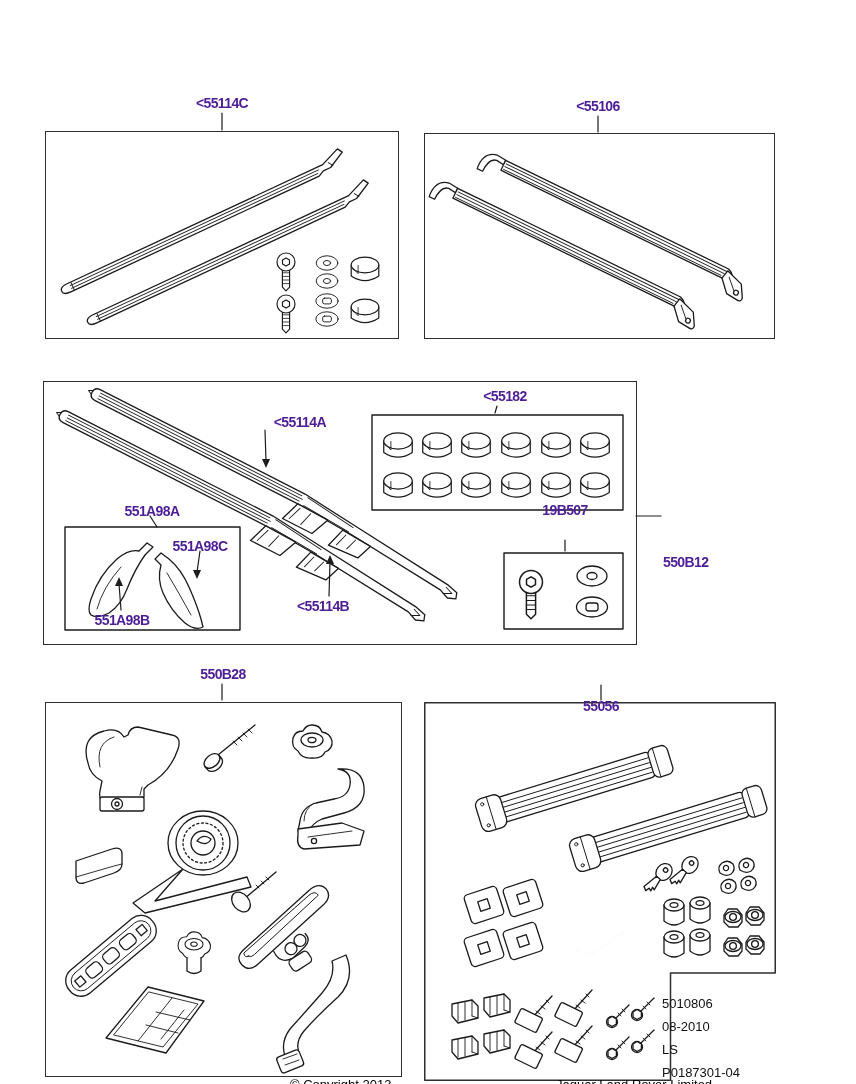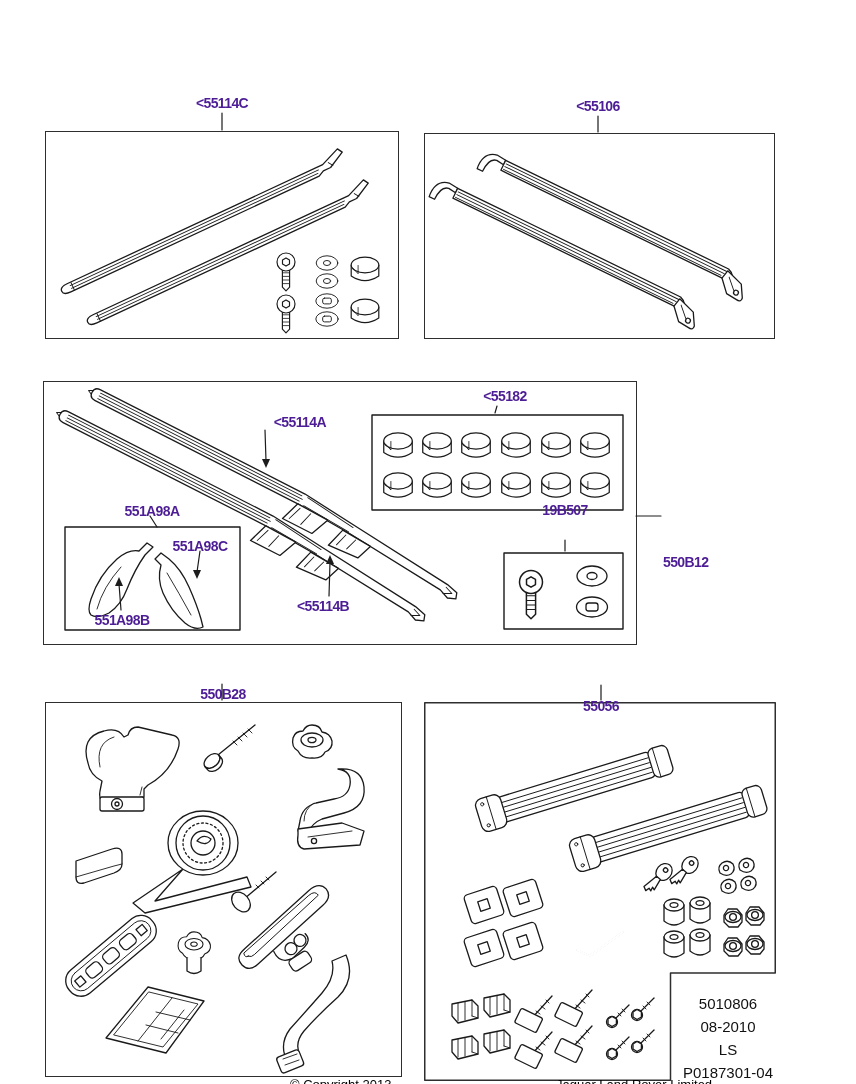--- a/index.html
+++ b/index.html
@@ -2,22 +2,22 @@
 <html><head>
 <meta charset="utf-8">
 <style>
   html,body{margin:0;padding:0;background:#fff;}
   #page{position:relative;width:856px;height:1084px;background:#fff;overflow:hidden;
         font-family:"Liberation Sans",sans-serif;}
   .pbox{position:absolute;border:1.5px solid #2e2e2e;background:#fff;box-sizing:border-box;}
   .callout{position:absolute;color:#4c1d95;font-weight:bold;font-size:14px;line-height:20px;
            letter-spacing:-0.6px;text-align:center;white-space:nowrap;cursor:pointer;}
   .callout.left{text-align:left;}
-  .stamp{position:absolute;left:662px;top:992px;width:132px;text-align:center;
-         color:#111;font-size:15px;line-height:23px;}
+  .stamp{position:absolute;left:662px;top:992px;width:132px;
+         color:#111;font-size:13px;line-height:23px;}
   .copy{position:absolute;top:1078px;height:6px;overflow:hidden;color:#000;
         font-size:13px;line-height:13px;white-space:nowrap;}
   svg{position:absolute;overflow:visible;}
   svg path,svg rect,svg ellipse,svg circle,svg line,svg polyline{
       stroke:#1a1a1a;stroke-width:1.3;fill:none;stroke-linecap:round;stroke-linejoin:round;}
   svg .f{fill:#fff;}
   svg .thin{stroke-width:0.9;}
   .overlay{left:0;top:0;pointer-events:none;z-index:40;}
   .overlay .ld{stroke:#1c1c1c;stroke-width:1.2;}
   .overlay .ah{fill:#1c1c1c;stroke:none;}
@@ -317,21 +317,21 @@
   <div class="callout" style="left:156px;top:93px;width:132px;">&lt;55114C</div>
   <div class="callout" style="left:541px;top:96px;width:114px;text-align:center;">&lt;55106</div>
   <div class="callout" style="left:448px;top:386px;width:114px;">&lt;55182</div>
   <div class="callout" style="left:202px;top:412px;width:124px;text-align:right;">&lt;55114A</div>
   <div class="callout" style="left:90px;top:501px;width:124px;">551A98A</div>
   <div class="callout" style="left:138px;top:536px;width:124px;">551A98C</div>
   <div class="callout" style="left:60px;top:610px;width:124px;">551A98B</div>
   <div class="callout" style="left:261px;top:596px;width:124px;">&lt;55114B</div>
   <div class="callout" style="left:508px;top:500px;width:114px;">19B507</div>
   <div class="callout left" style="left:663px;top:507px;width:90px;margin-top:45px;">550B12</div>
-  <div class="callout" style="left:161px;top:664px;width:124px;margin-top:20px;">550B28</div>
+  <div class="callout" style="left:161px;top:664px;width:124px;">550B28</div>
   <div class="callout" style="left:544px;top:696px;width:114px;">55056</div>
 
   <svg class="overlay" width="856" height="1084">
     <path class="ld" d="M222,113 V130 M598,116 V132 M497,406 L495,413 M565,540 V551 M636,516 H661 M222,684 V700 M601,685 V700 M150,516 L157,527"></path>
     <path class="ld" d="M265,430 L266,461"></path>
       <polygon class="ah" points="266,468 262,459 270,459"></polygon>
     <path class="ld" d="M200,551 L197,572"></path>
       <polygon class="ah" points="197,579 193,570 201,570"></polygon>
     <path class="ld" d="M121,610 L119,584"></path>
       <polygon class="ah" points="119,577 115,586 123,586"></polygon>

